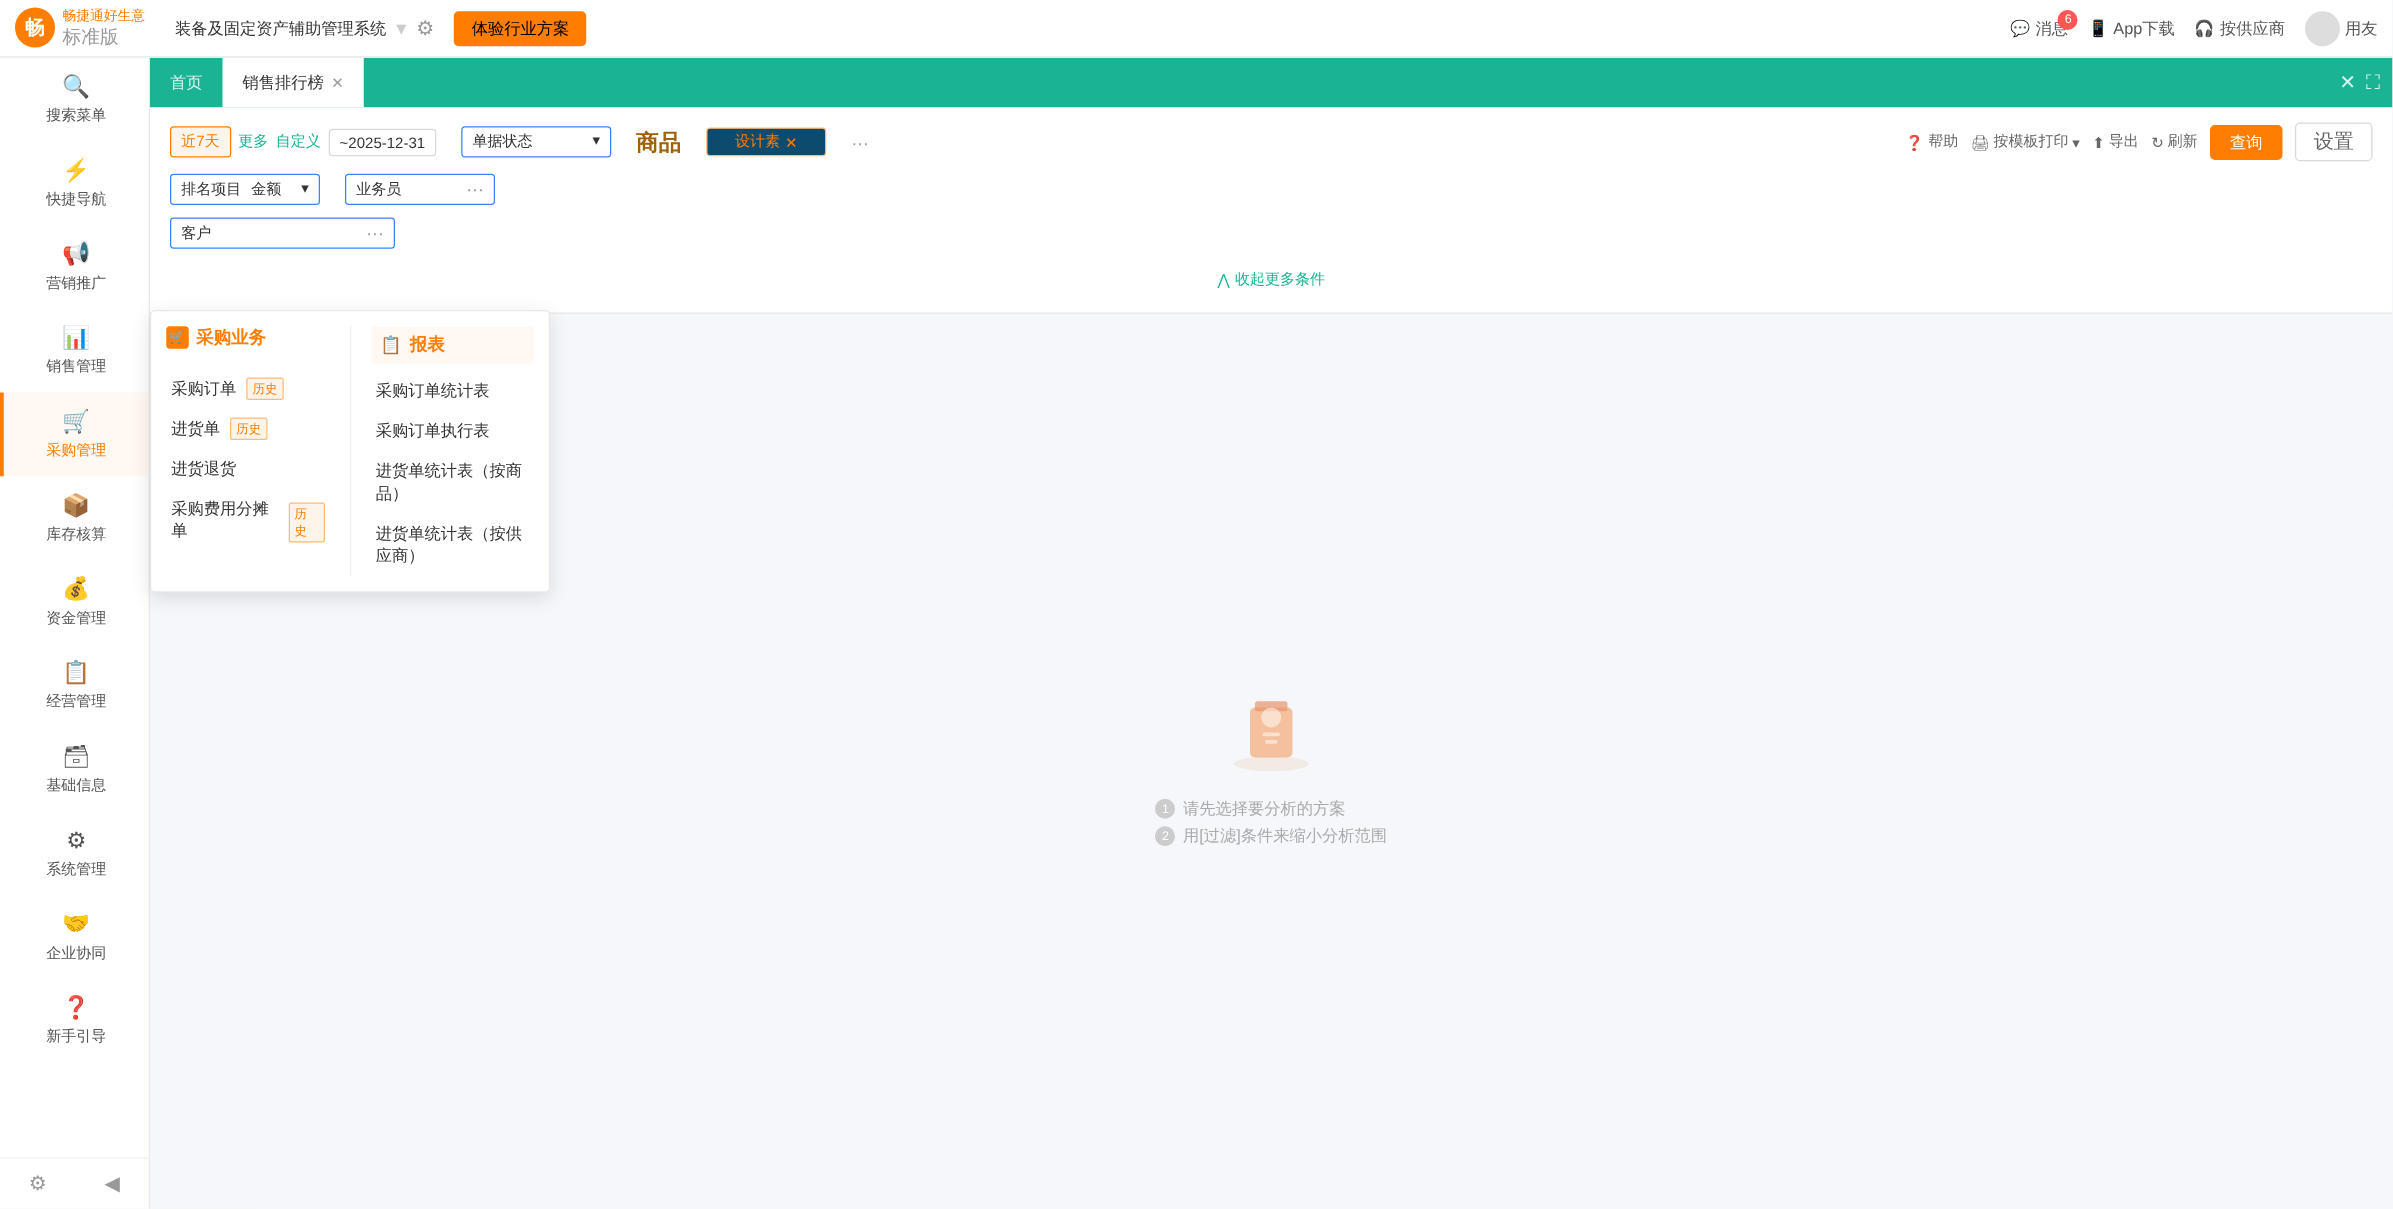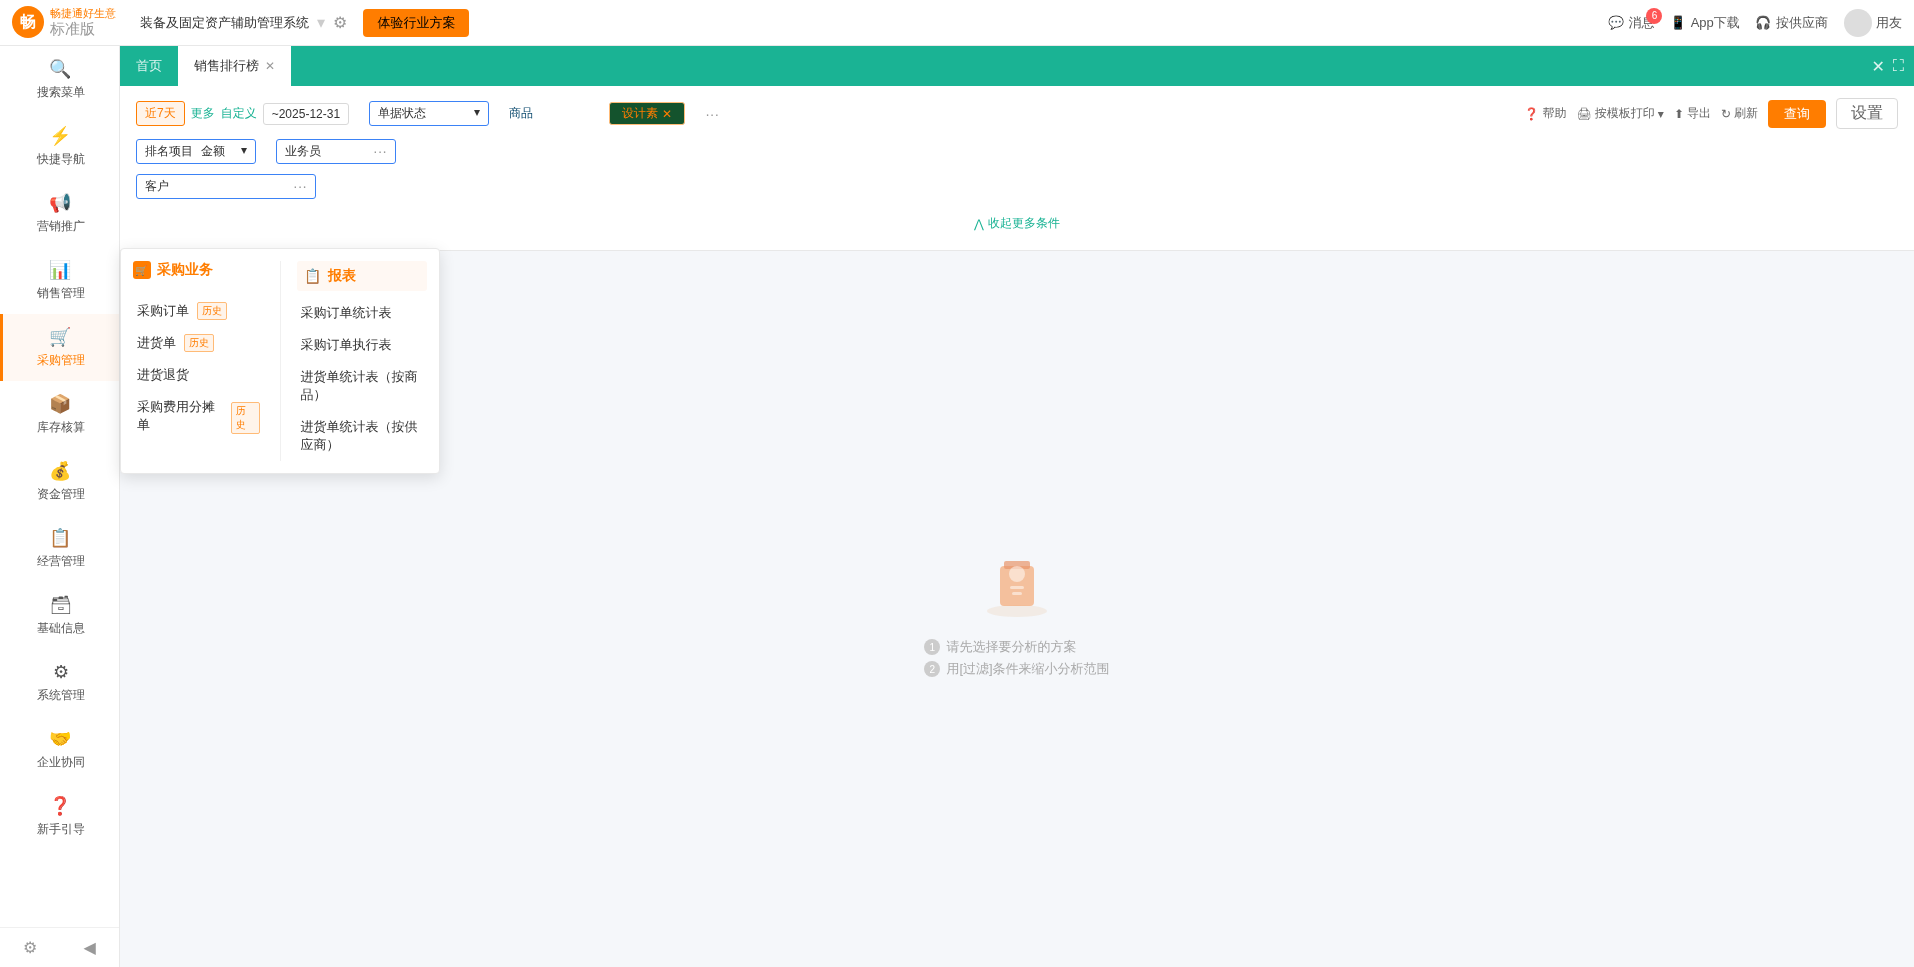--- a/index.html
+++ b/index.html
@@ -218,24 +218,25 @@
       border-bottom: 1px solid #e8e8e8;
     }
     .filter-row {
       display: flex;
       align-items: center;
       gap: 20px;
       margin-bottom: 10px;
     }
     .filter-row:last-child { margin-bottom: 0; }
     .filter-label {
-      font-size: 12px;
-      color: #0c4a6e;
+      font-size: 18px;
+      color: #a16207;
       white-space: nowrap;
       min-width: 50px;
+      font-weight: bold;
     }
     .filter-date-range {
       display: flex;
       align-items: center;
       gap: 6px;
       font-size: 12px;
       color: #333;
     }
     .date-btn {
       border: 1px solid #d9d9d9;
@@ -266,30 +267,29 @@
       background: #fff;
       font-size: 12px;
       color: #333;
       display: flex;
       align-items: flex-start;
       gap: 4px;
       cursor: pointer;
       min-width: 120px;
     }
     .tag-item {
-      background: #14532d;
+      background: #0c4a6e;
       border: 1px solid #ffbb77;
       border-radius: 3px;
-      padding: 2px 12px;
+      padding: 2px 22px;
       font-size: 12px;
       color: #ff7d00;
       display: flex;
       align-items: center;
       gap: 4px;
-      margin-left: 44px;
     }
     .tag-close { cursor: pointer; color: #ff7d00; }
     .more-btn {
       font-size: 12px;
       color: #1ab394;
       cursor: pointer;
     }
     .ellipsis-btn { color: #999; cursor: pointer; font-size: 14px; }
     .toolbar-right {
       margin-left: auto;

